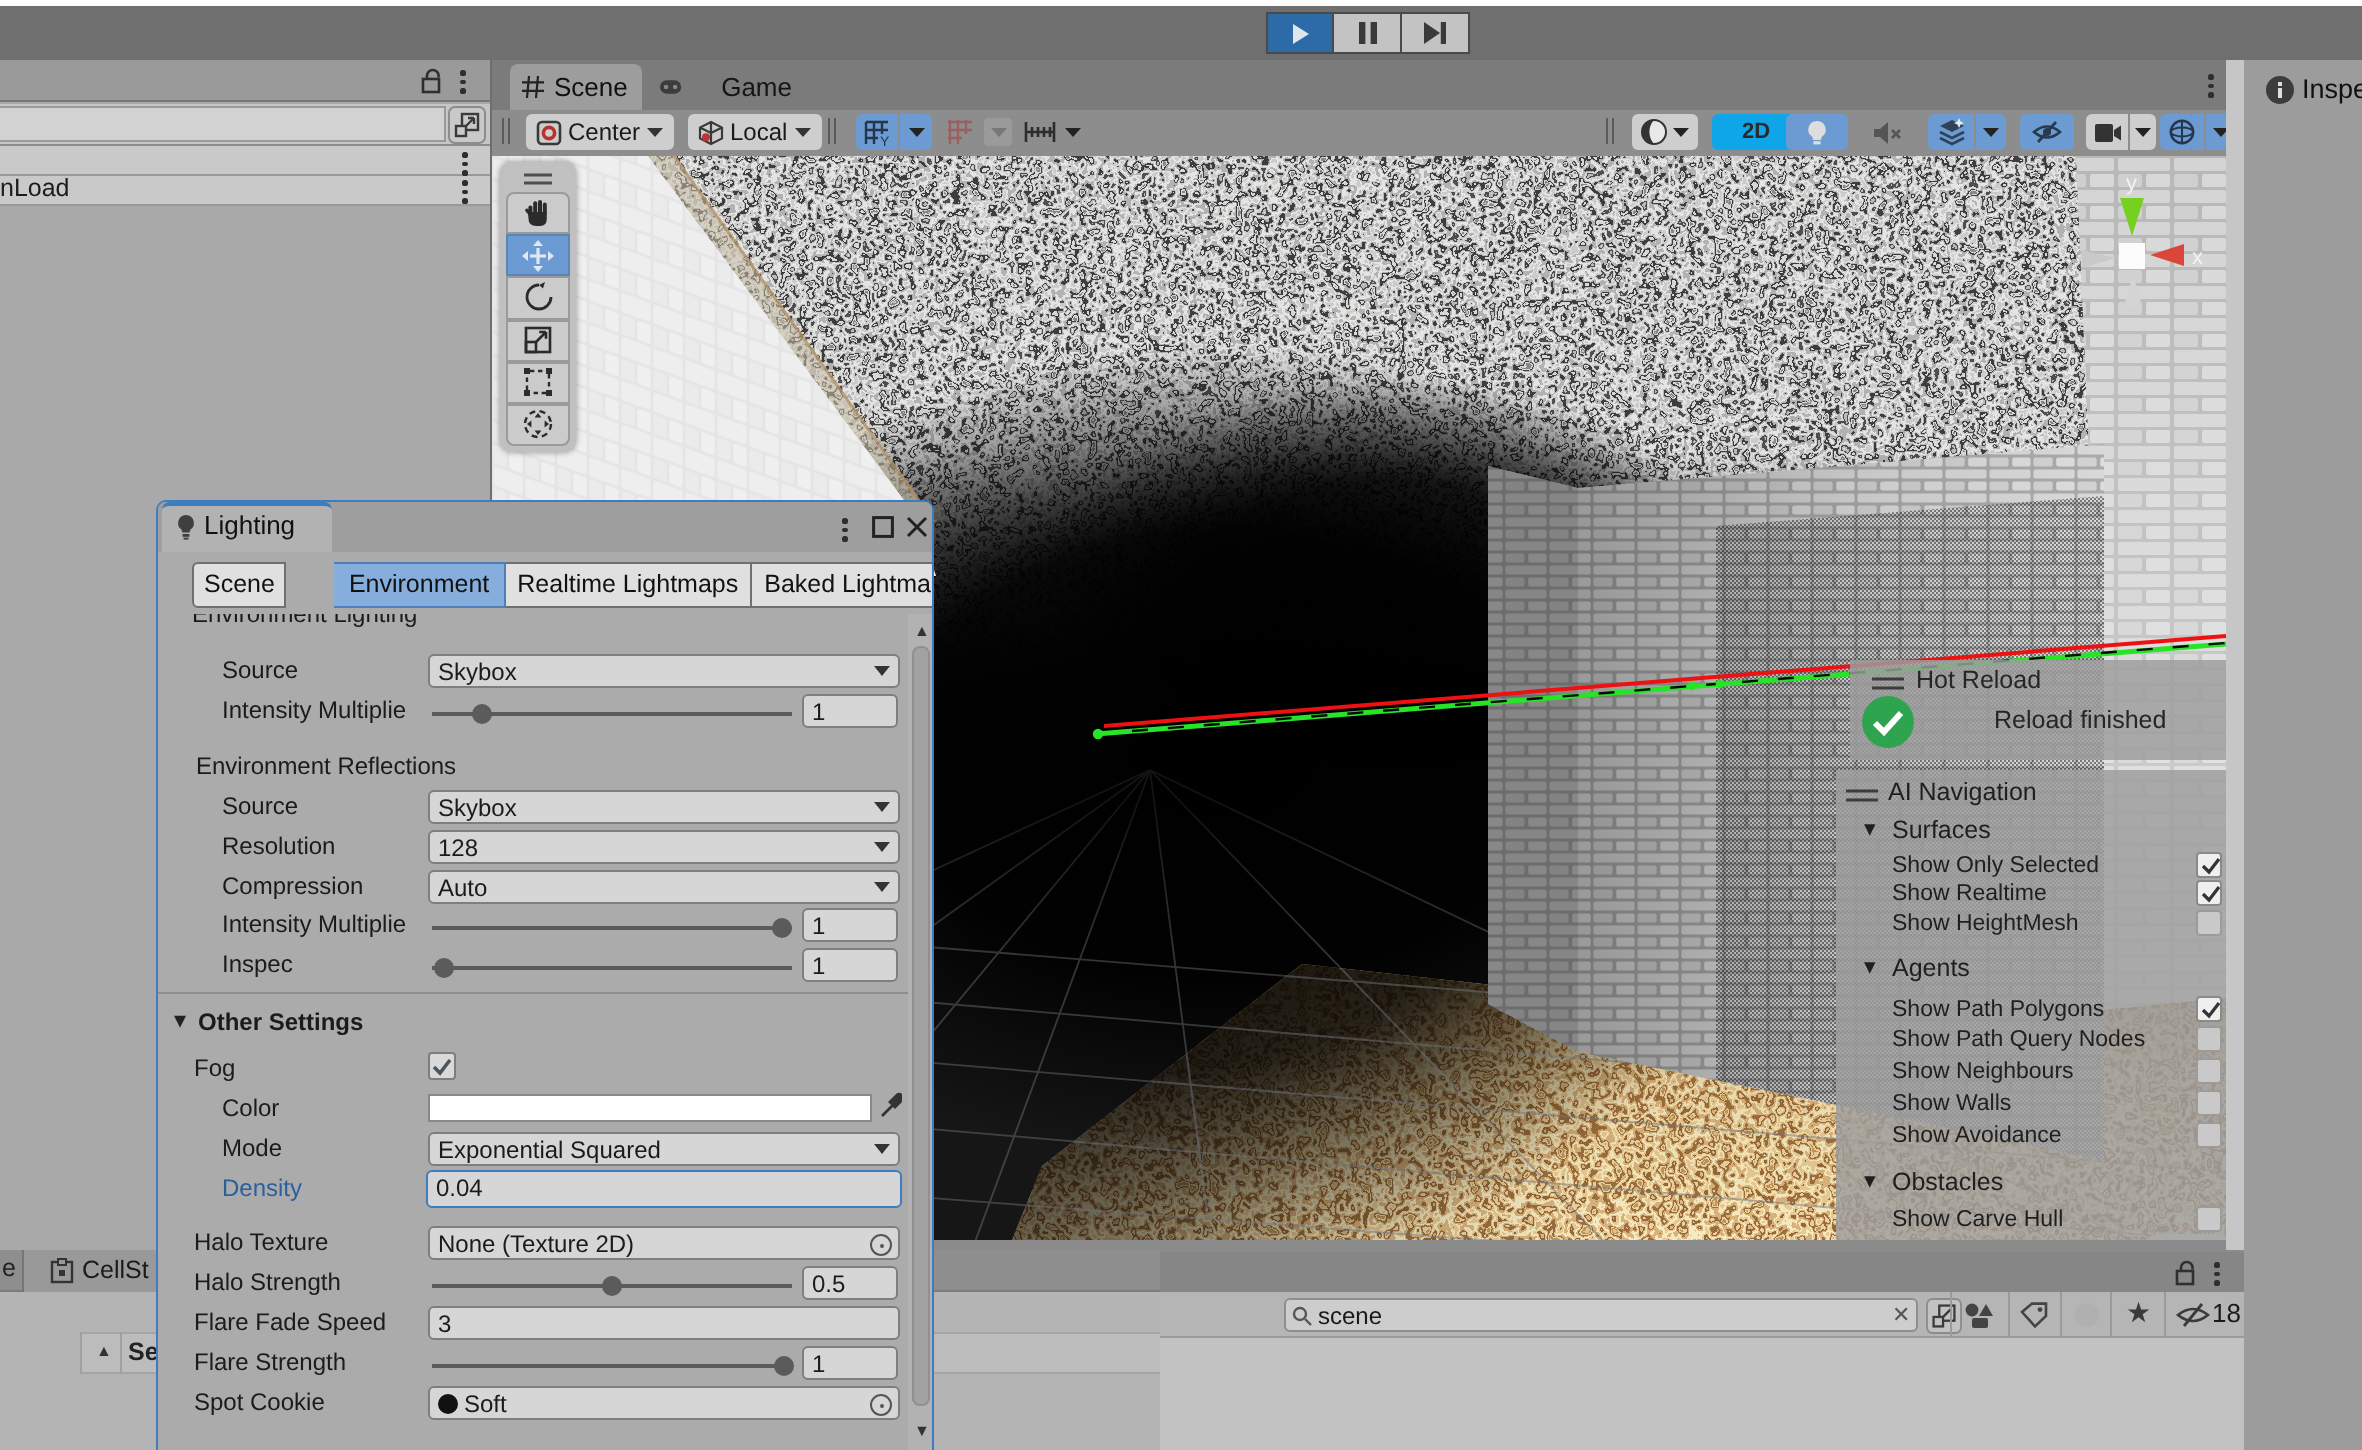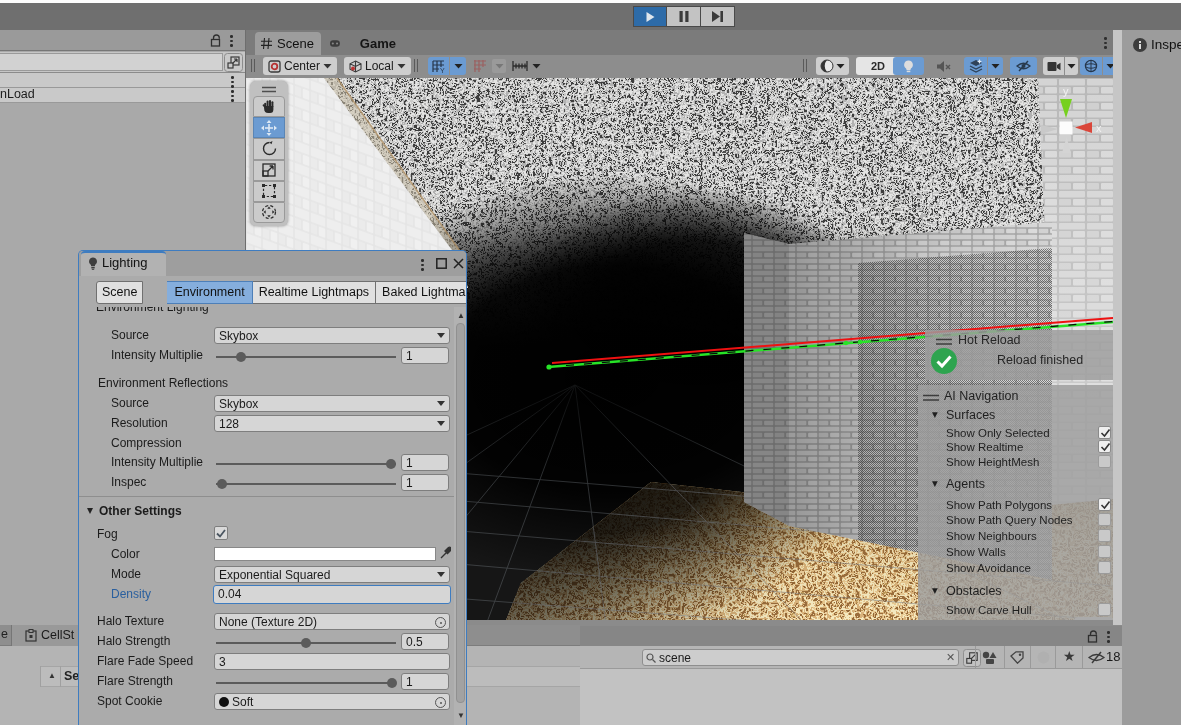--- a/index.html
+++ b/index.html
@@ -85,21 +85,21 @@
         <path d="M3.5 0 L2.5 11 M8 0 L7 11 M0 3.2 H11 M0 7.4 H11" stroke="#222" stroke-width="1.1" fill="none"></path>
       </svg>
     <span style="margin-left:5px;font-size:13px;color:#111;">Scene</span>
   </div>
   <div class="abs" style="left:80px;top:2px;width:70px;height:23px;display:flex;align-items:center;">
     <svg style="margin-left:4px;" width="14" height="9" viewBox="0 0 14 9">
         <rect x="0" y="0" width="14" height="9" rx="4.5" fill="#3c3c3c"></rect>
         <circle cx="4" cy="4.5" r="1.5" fill="#888"></circle>
         <circle cx="10" cy="4.5" r="1.5" fill="#888"></circle>
       </svg>
-    <span style="margin-left:20px;font-size:13px;color:#151515;font-weight:bold;">Game</span>
+    <span style="margin-left:20px;font-size:13px;color:#151515;">Game</span>
   </div>
   <div class="dots3 abs" style="left:858px;top:7px;">
       <i></i>
       <i></i>
       <i></i>
     </div>
 </div>
 
 <div class="abs" style="left:246px;top:55px;width:876px;height:23px;background:#8d8d8d;font-size:12px;color:#1a1a1a;">
   <div class="abs" style="left:5px;top:4px;width:4px;height:13px;border-left:1.5px solid #5a5a5a;border-right:1.5px solid #5a5a5a;"></div>
@@ -160,21 +160,21 @@
   <div class="abs" style="left:570px;top:2px;width:33px;height:18px;background:#cecece;border-radius:3px;display:flex;align-items:center;justify-content:center;gap:2px;">
     <svg width="14" height="14" viewBox="0 0 14 14">
         <circle cx="7" cy="7" r="6" fill="#e8e8e8" stroke="#333" stroke-width="1"></circle>
         <path d="M7 1 A6 6 0 0 0 7 13 A9 9 0 0 1 7 1Z" fill="#333"></path>
       </svg>
     <svg width="9" height="6" viewBox="0 0 9 6">
         <path d="M0.5 1 h8 L4.5 5.5 Z" fill="#222"></path>
       </svg>
   </div>
 
-  <div class="abs" style="left:610px;top:2px;width:44px;height:18px;background:#e5e5e5;border-radius:3px;display:flex;align-items:center;justify-content:center;font-weight:bold;font-size:11px;color:#2a2a2a;">2D</div>
+  <div class="abs" style="left:610px;top:2px;width:44px;height:18px;background:#0ea5e9;border-radius:3px;display:flex;align-items:center;justify-content:center;font-weight:bold;font-size:11px;color:#2a2a2a;">2D</div>
 
   <div class="abs" style="left:647px;top:2px;width:31px;height:18px;background:#6b9bd2;border-radius:3px;display:flex;align-items:center;justify-content:center;">
     <svg width="11" height="13" viewBox="0 0 11 13">
         <path d="M5.5 0.5 a4.3 4.3 0 0 1 2.4 7.9 l-0.5 1.6 h-3.8 l-0.5 -1.6 A4.3 4.3 0 0 1 5.5 0.5Z" fill="#ddd"></path>
         <rect x="3.7" y="10.6" width="3.6" height="1.6" fill="#ddd"></rect>
       </svg>
   </div>
 
   <svg class="abs" style="left:690px;top:5px;" width="15" height="13" viewBox="0 0 15 13">
       <path d="M1 4.5 H4 L8 1 V12 L4 8.5 H1 Z" fill="#555"></path>
@@ -592,20 +592,21 @@
     <div class="lbl" style="left:32px;top:41px;">Intensity Multiplie</div>
     <div class="track" style="left:137px;top:49px;width:180px;"></div>
     <div class="knob" style="left:157px;top:45px;"></div>
     <div class="vbox" style="left:322px;top:40px;">1</div>
     <div class="lbl" style="left:19px;top:69px;">Environment Reflections</div>
     <div class="lbl" style="left:32px;top:89px;">Source</div>
     <div class="dd" style="left:135px;top:88px;width:236px;">Skybox<span class="arr"></span></div>
     <div class="lbl" style="left:32px;top:109px;">Resolution</div>
     <div class="dd" style="left:135px;top:108px;width:236px;">128<span class="arr"></span></div>
     <div class="lbl" style="left:32px;top:129px;">Compression</div>
+    <div class="dd" style="left:135px;top:128px;width:236px;">Auto<span class="arr"></span></div>
     <div class="lbl" style="left:32px;top:148px;">Intensity Multiplie</div>
     <div class="track" style="left:137px;top:156px;width:180px;"></div>
     <div class="knob" style="left:307px;top:152px;"></div>
     <div class="vbox" style="left:322px;top:147px;">1</div>
     <div class="lbl" style="left:32px;top:168px;">Inspec</div>
     <div class="track" style="left:137px;top:176px;width:180px;"></div>
     <div class="knob" style="left:138px;top:172px;"></div>
     <div class="vbox" style="left:322px;top:167px;">1</div>
 
     <div class="abs" style="left:0;top:189px;width:375px;height:1px;background:#8e8e8e;"></div>

